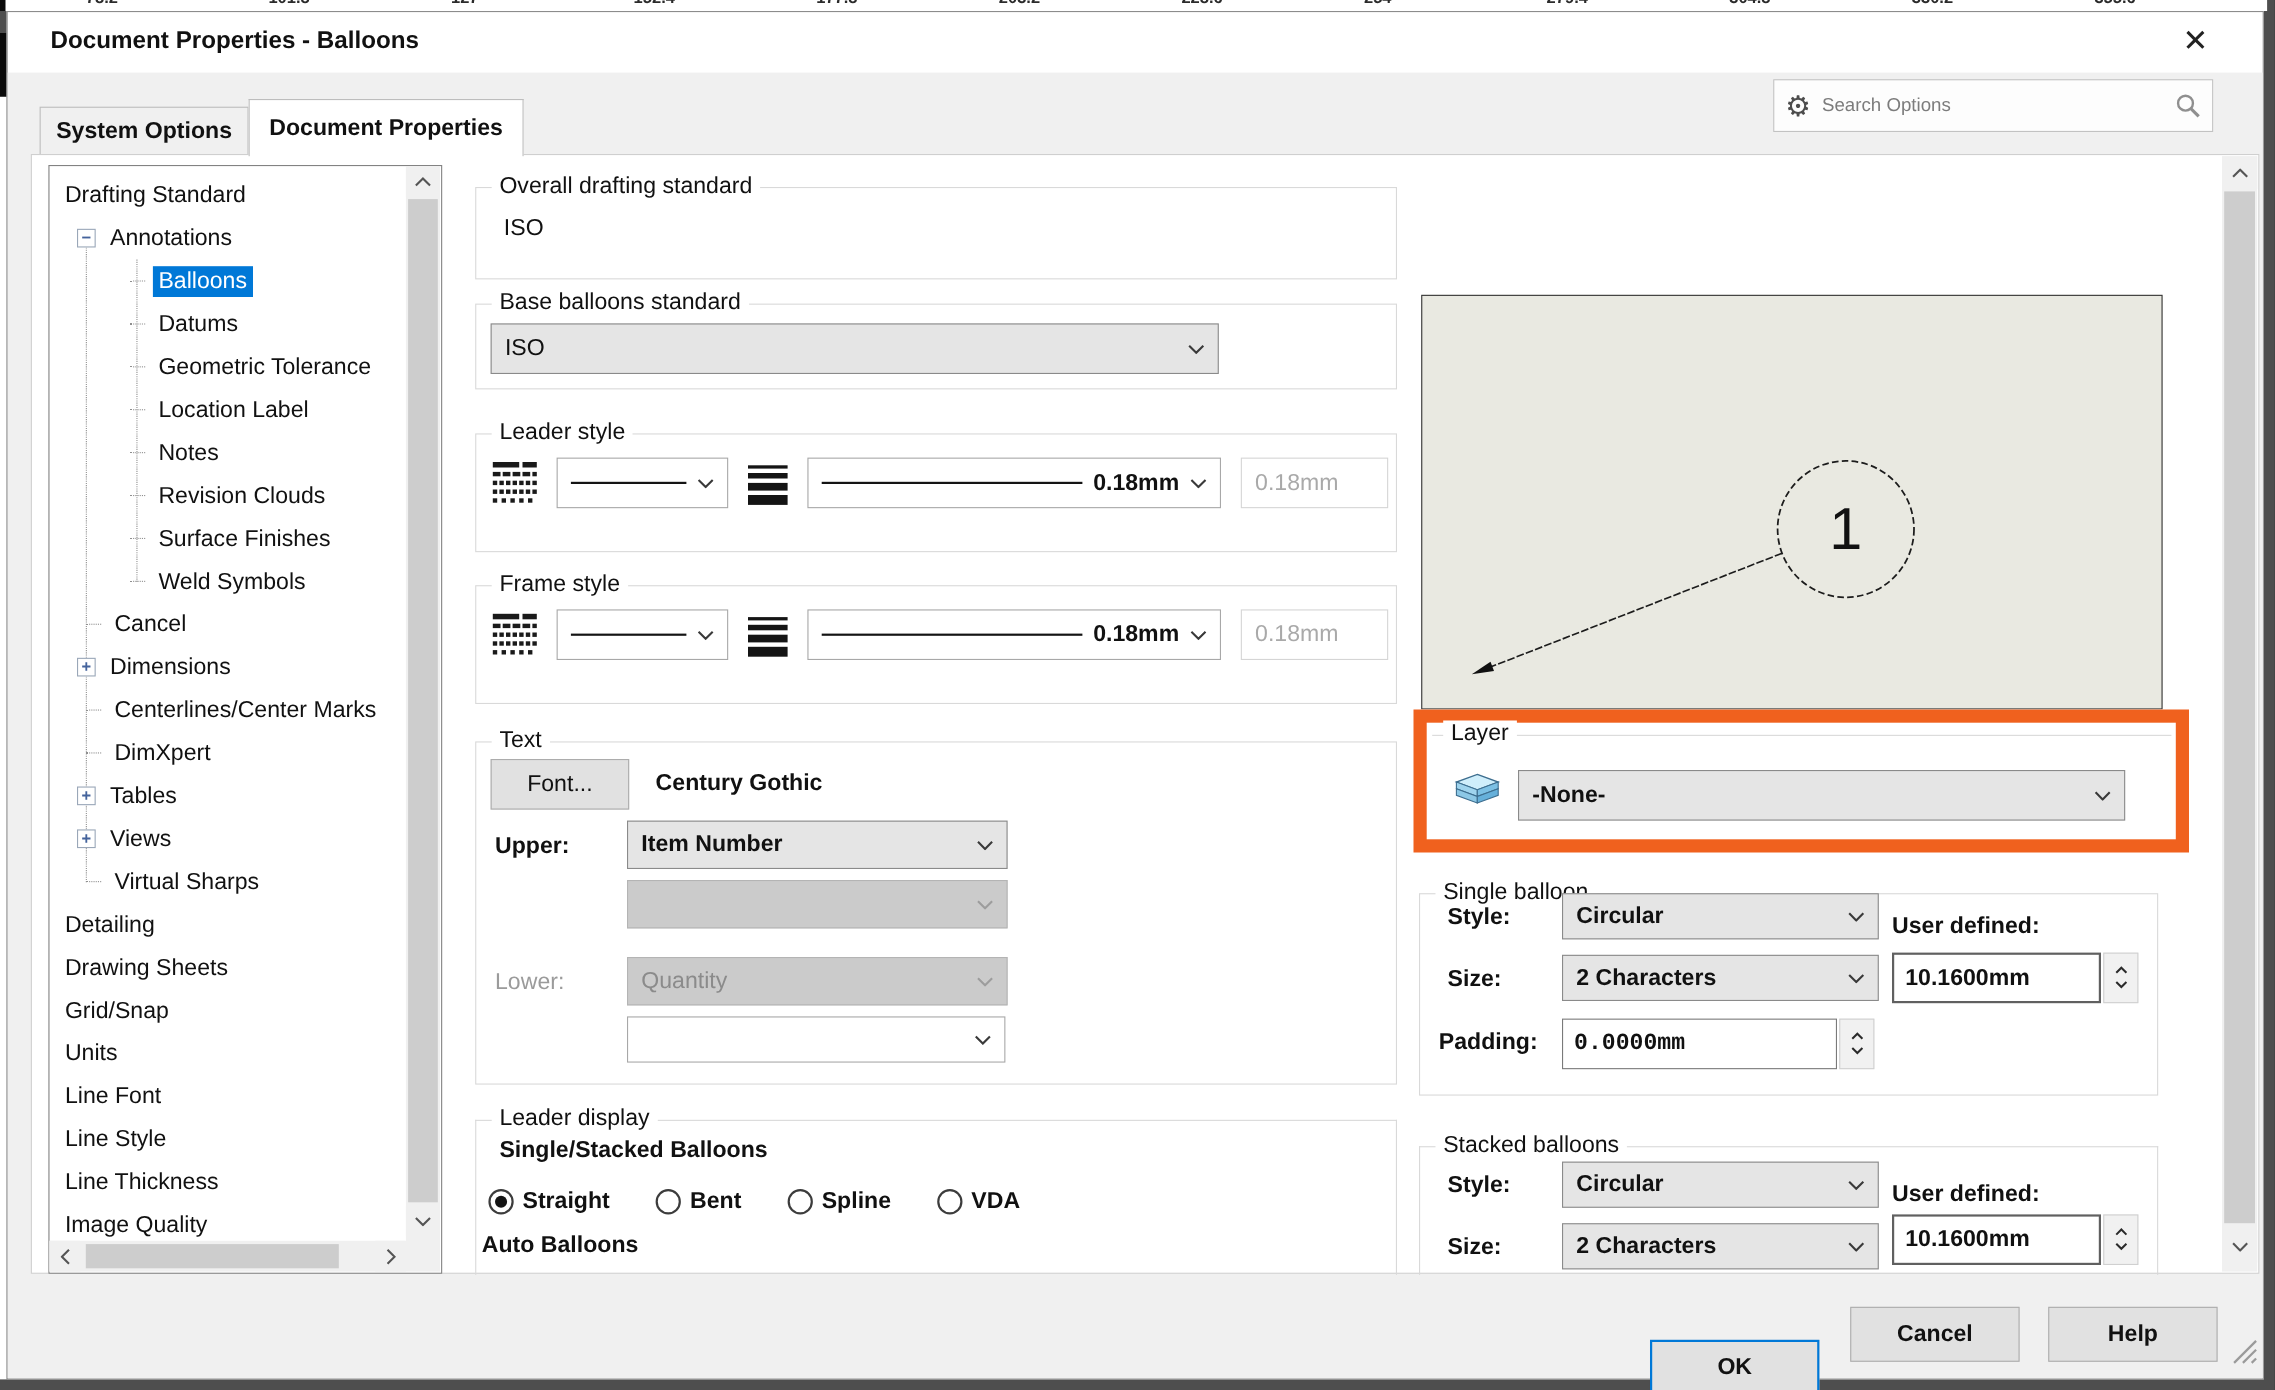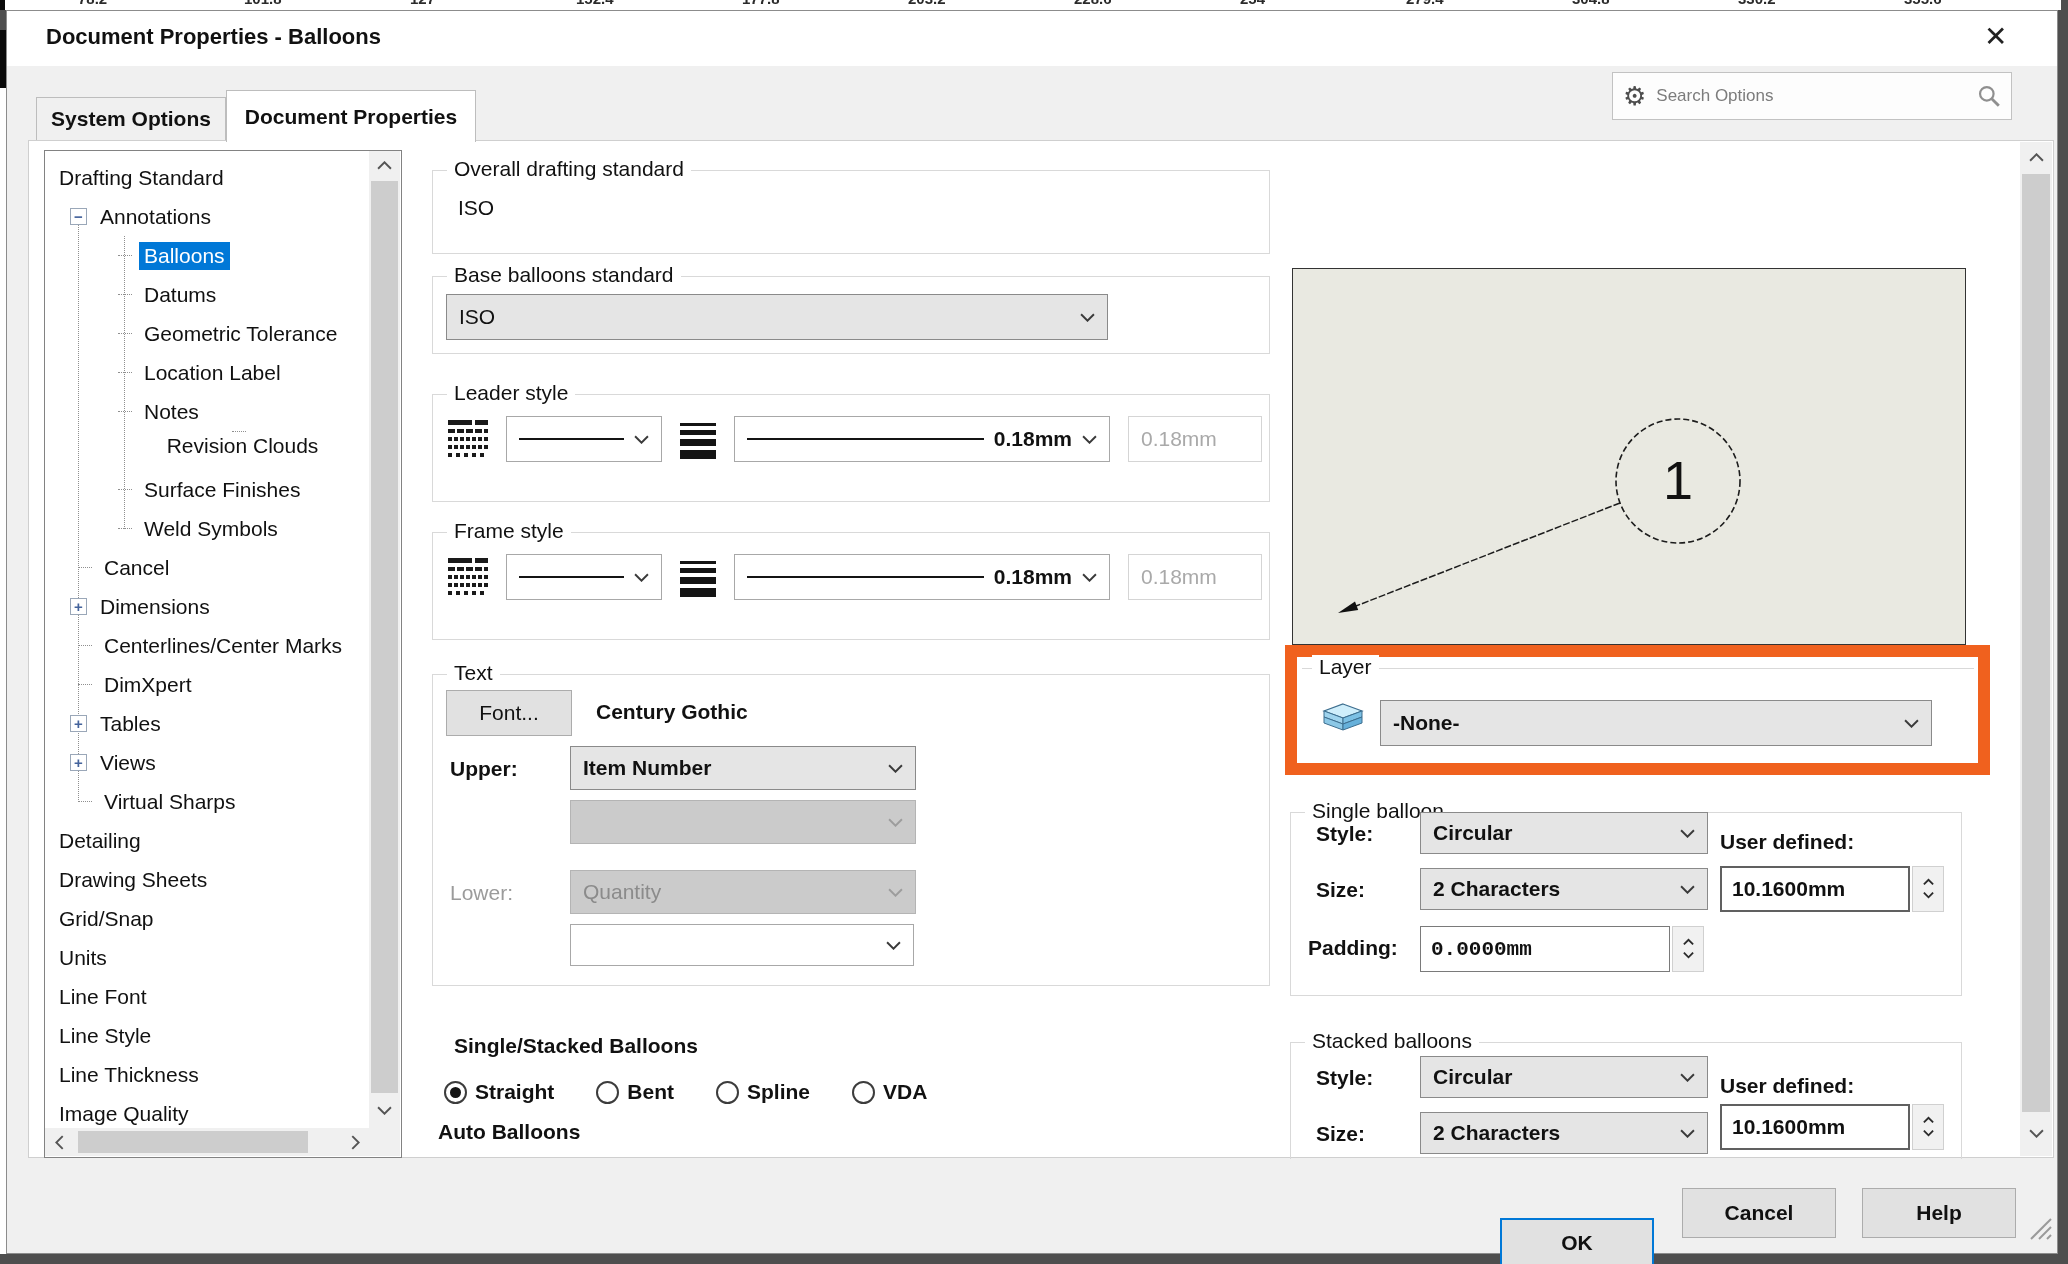--- a/index.html
+++ b/index.html
@@ -131,21 +131,21 @@
         <span class="tlabel">Geometric Tolerance</span>
       </div>
       <div class="trow" style="margin-left: 72px;">
         <span class="stub" style="width: 14px;"></span>
         <span class="tlabel">Location Label</span>
       </div>
       <div class="trow" style="margin-left: 72px;">
         <span class="stub" style="width: 14px;"></span>
         <span class="tlabel">Notes</span>
       </div>
-      <div class="trow" style="margin-left: 72px; flex-direction: column;">
+      <div class="trow" style="margin-left: 72px;">
         <span class="stub" style="width: 14px;"></span>
         <span class="tlabel">Revision Clouds</span>
       </div>
       <div class="trow" style="margin-left: 72px;">
         <span class="stub" style="width: 14px;"></span>
         <span class="tlabel">Surface Finishes</span>
       </div>
       <div class="trow" style="margin-left: 72px;">
         <span class="stub" style="width: 14px;"></span>
         <span class="tlabel">Weld Symbols</span>
@@ -386,20 +386,23 @@
     <i class="ic cx"><svg viewBox="0 0 14 8" width="15" height="9">
           <polyline points="1,1 7,7 13,1" fill="none" stroke="currentColor" stroke-width="1.8"></polyline>
         </svg></i>
   </div>
   <div class="combo white" style="left:570px;top:924px;width:344px;height:42px;">
     <i class="ic cx"><svg viewBox="0 0 14 8" width="15" height="9">
           <polyline points="1,1 7,7 13,1" fill="none" stroke="currentColor" stroke-width="1.8"></polyline>
         </svg></i>
   </div>
 
+  <div class="fs noB" style="left:432px;top:1018px;width:836px;height:140px;">
+    <span class="lg">Leader display</span>
+  </div>
   <div class="lbl" style="left:454px;top:1034px;font-weight:600;">Single/Stacked Balloons</div>
   <div class="abs" id="radioRow" style="left:444px;top:1074px;height:36px;display:flex;align-items:center;gap:42px;font-size:21px;">
       <div class="ropt">
         <span class="rdo on"></span>
         <span style="font-weight: 600;">Straight</span>
       </div>
       <div class="ropt">
         <span class="rdo"></span>
         <span style="font-weight: 600;">Bent</span>
       </div>

